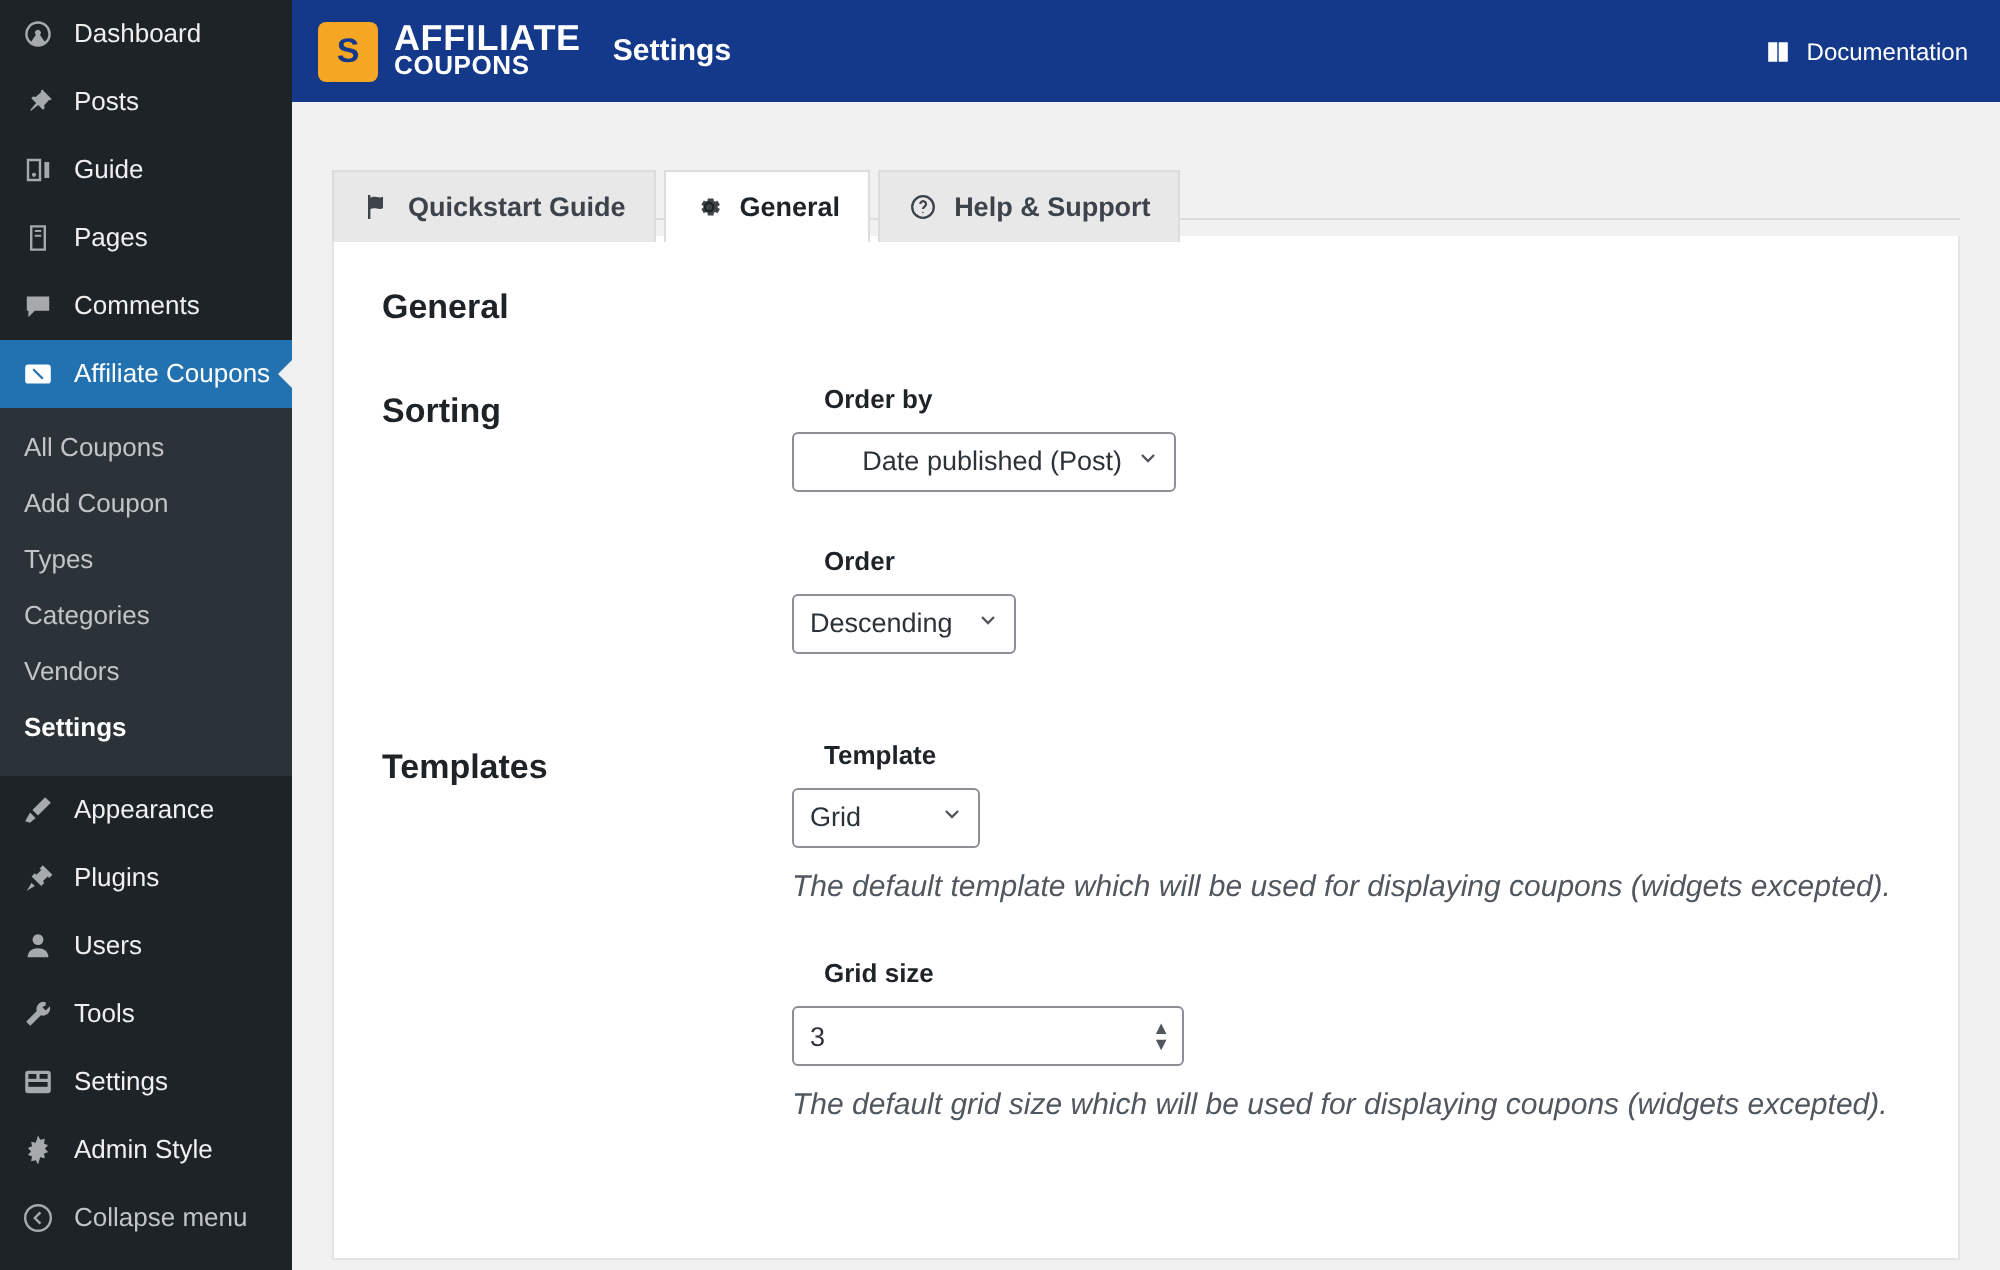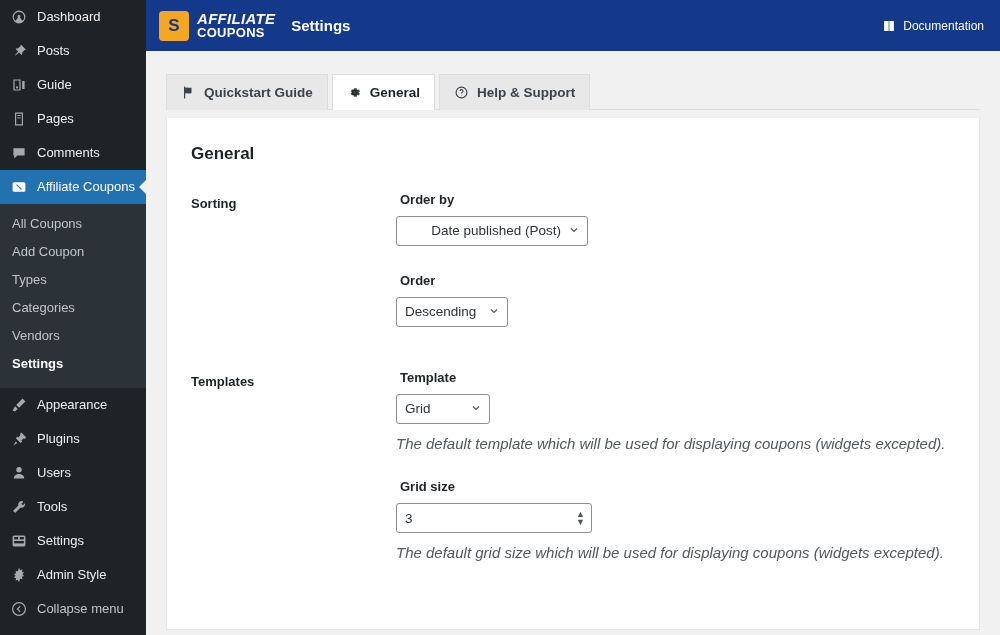--- a/index.html
+++ b/index.html
@@ -110,21 +110,21 @@
     justify-content: center;
     color: #14398a;
     font-weight: bold;
     font-size: 17px;
   }
   .brand-text {
     line-height: 12px;
     font-weight: bold;
     letter-spacing: 0.3px;
   }
-  .brand-text .l1 { font-size: 15px; display: block; font-style: italic; }
+  .brand-text .l1 { font-size: 18px; display: block; }
   .brand-text .l2 { font-size: 13px; display: block; margin-top: 2px; }
   .topbar-title {
     font-size: 15px;
     font-weight: bold;
     margin-left: 16px;
   }
   .topbar-right {
     margin-left: auto;
     display: flex;
     align-items: center;
@@ -153,21 +153,21 @@
     align-items: center;
     gap: 8px;
     padding: 10px 14px;
     font-size: 13.5px;
     font-weight: bold;
     color: #3c434a;
     background: #e8e8e8;
     border: 1px solid #dcdcde;
     border-bottom: none;
     position: relative;
-    top: 1px;
+    top: 12px;
   }
   .tab.active {
     background: #fff;
     color: #1d2327;
   }
   .tab .ticon { display: inline-flex; align-items: center; }
 
   
   .panel {
     margin: 8px 20px 0 20px;
@@ -185,31 +185,31 @@
     margin: 0 0 28px 0;
   }
   .row {
     display: flex;
     align-items: flex-start;
     margin-bottom: 10px;
   }
   .row-label {
     width: 205px;
     flex: 0 0 205px;
-    font-size: 13px;
+    font-size: 17px;
     font-weight: bold;
     color: #1d2327;
     padding-top: 4px;
   }
   .row-body { flex: 1; }
   .field-label {
     font-size: 13px;
     font-weight: bold;
     color: #1d2327;
-    margin: 0 0 9px 4px;
+    margin: 0 0 9px 16px;
   }
   .field-label.spaced { margin-top: 27px; }
   select.wp-select, .num-input {
     font-family: "Liberation Sans", sans-serif;
     font-size: 13.5px;
     color: #2c3338;
     background: #fff;
     border: 1px solid #8c8f94;
     border-radius: 3px;
     height: 30px;

